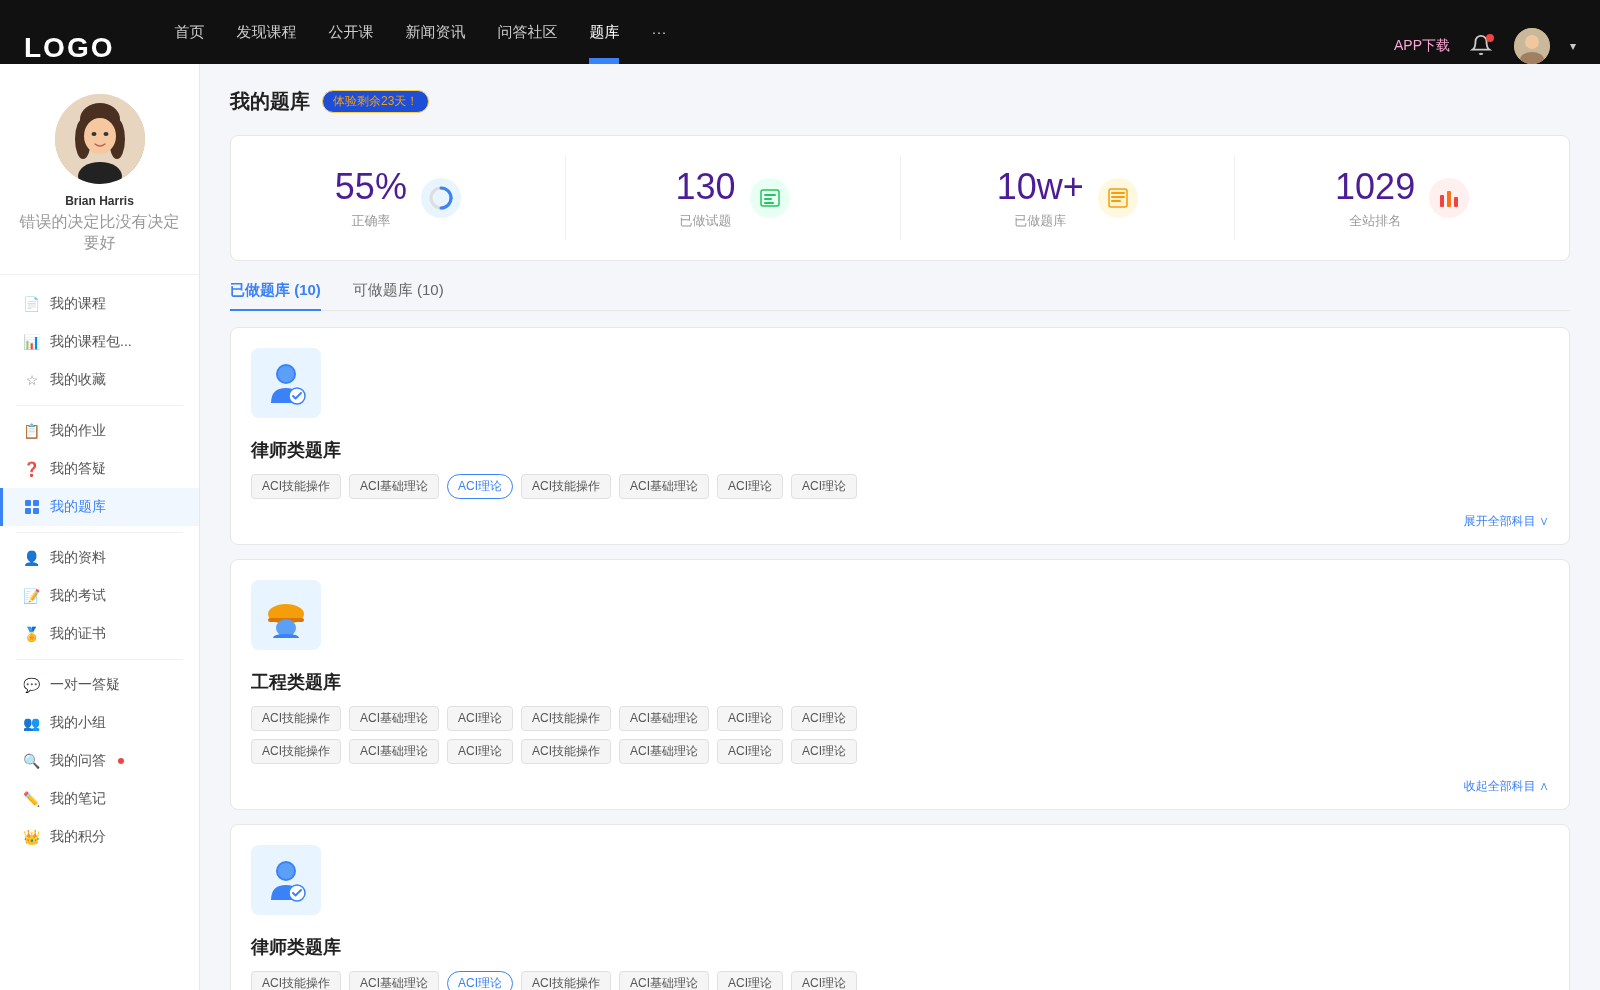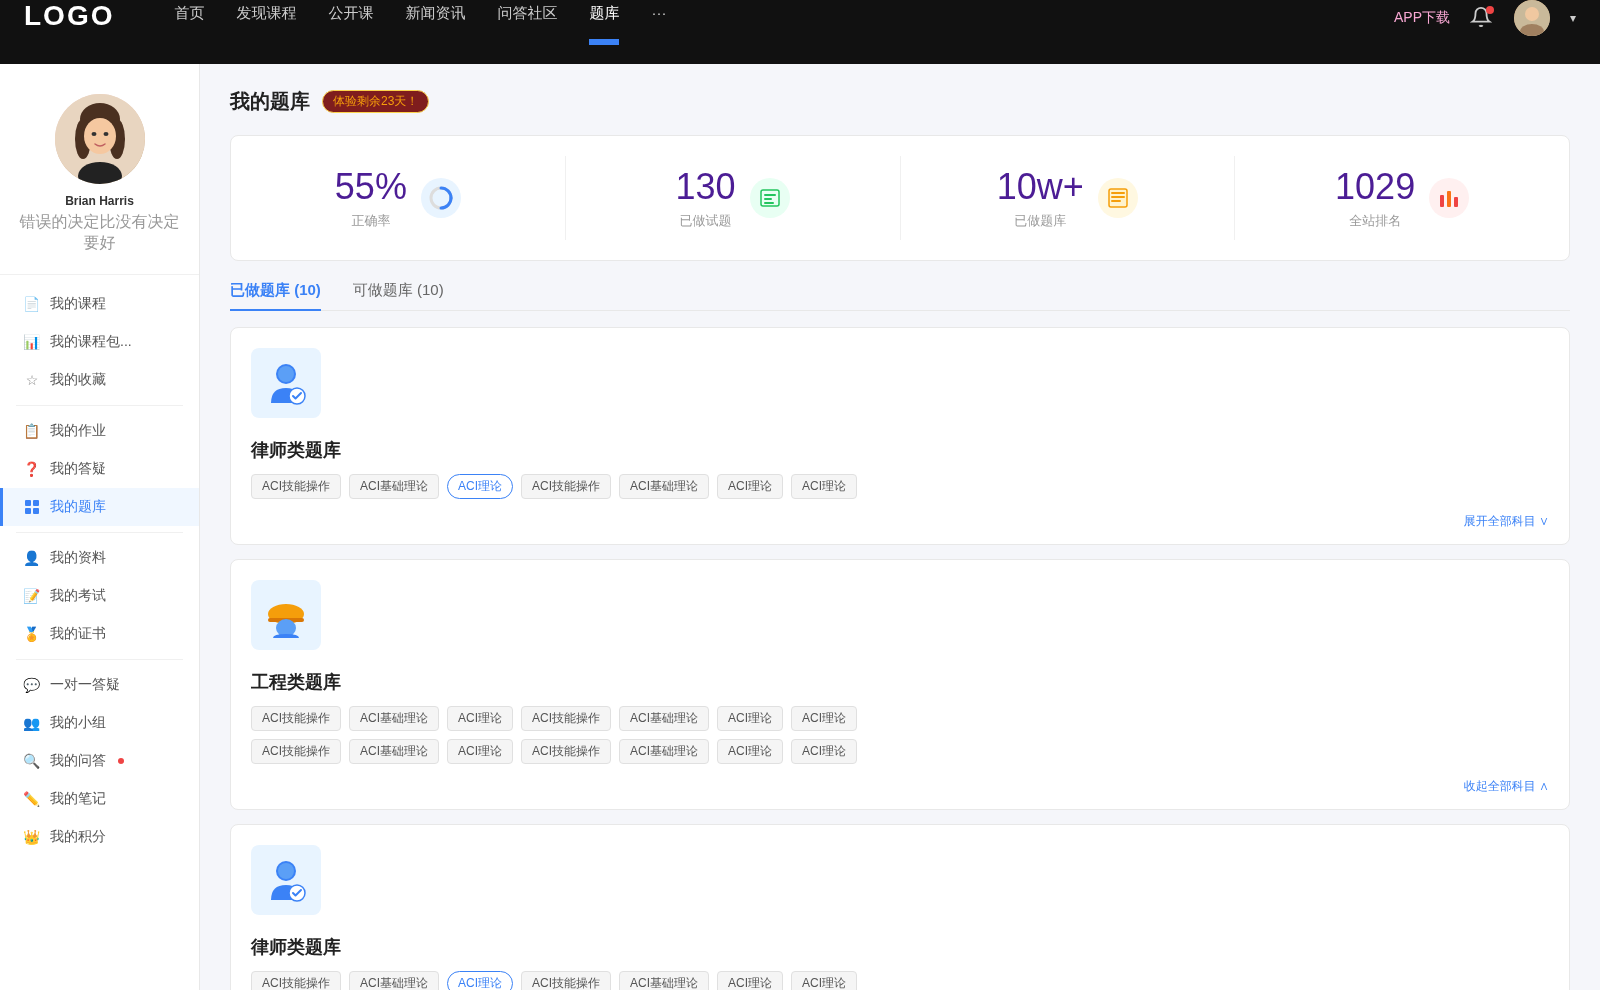--- a/index.html
+++ b/index.html
@@ -3,21 +3,21 @@
   <meta charset="utf-8">
   <style>
     * { box-sizing: border-box; margin: 0; padding: 0; }
     body { font-family: -apple-system, BlinkMacSystemFont, 'PingFang SC', 'Microsoft YaHei', sans-serif; background: #f0f2f5; color: #333; }
 
     
     .navbar {
       background: #111;
       height: 64px;
       display: flex;
-      align-items: flex-start;
+      align-items: flex-end;
       padding: 0 24px;
       position: fixed;
       top: 0; left: 0; right: 0;
       z-index: 100;
     }
     .navbar-logo {
       color: #fff;
       font-size: 28px;
       font-weight: 900;
       letter-spacing: 2px;
@@ -180,21 +180,21 @@
       align-items: center;
       gap: 12px;
       margin-bottom: 20px;
     }
     .page-title {
       font-size: 20px;
       font-weight: 600;
       color: #222;
     }
     .trial-badge {
-      background: #7f1d1d;
+      background: #1d4ed8;
       color: #f59e0b;
       border: 1px solid #fcd34d;
       border-radius: 20px;
       padding: 2px 10px;
       font-size: 12px;
     }
 
     
     .stats-row {
       display: flex;

